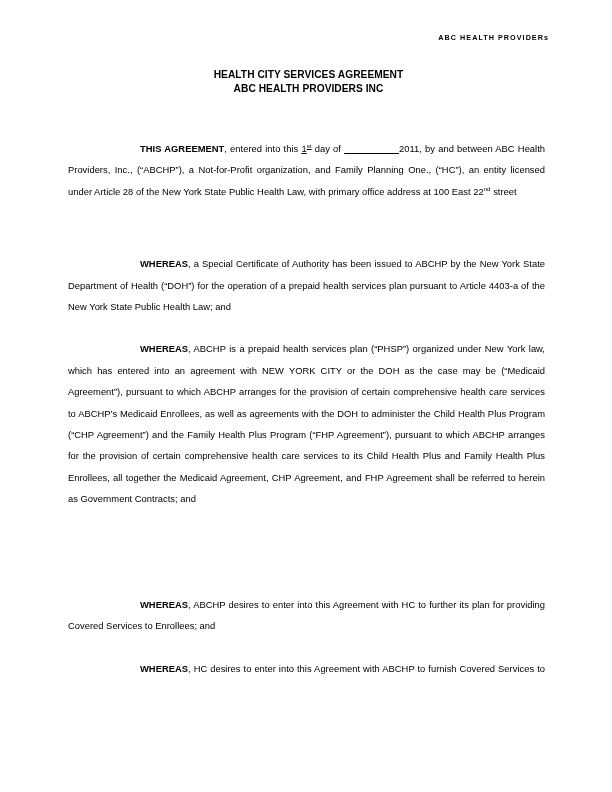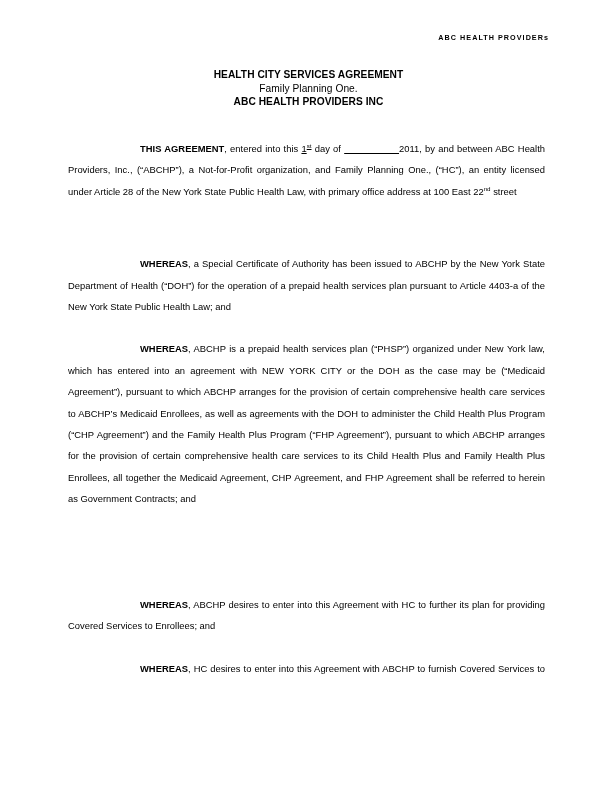--- a/index.html
+++ b/index.html
@@ -142,21 +142,20 @@
 </style>
 </head>
 <body>
 
 <div class="page">
 
   <div class="running-header">ABC HEALTH PROVIDERs</div>
 
   <div class="title-block">
     <div class="title-line">HEALTH CITY SERVICES AGREEMENT</div>
-    <div class="title-line normal-weight">Family Planning One.</div>
     <div class="title-line">ABC HEALTH PROVIDERS INC</div>
   </div>
 
   <div class="body-area">
 
     <p class="para indent"><span class="lead">THIS AGREEMENT</span><span>, entered into this </span><span class="num-underline">1</span><span class="ordsup num-underline">st</span><span> day of </span><span class="blank-fill">                 </span><span>2011</span><span>, by and between ABC Health Providers, Inc., (“ABCHP”), a Not-for-Profit organization, and Family Planning One., (“HC”), an entity licensed under Article 28 of the New York State Public Health Law, with primary office address at 100 East </span><span>22</span><span class="ordsup">nd</span><span> street</span></p>
 
     <div class="gap-lg"></div>
     <div class="gap-md"></div>
 

